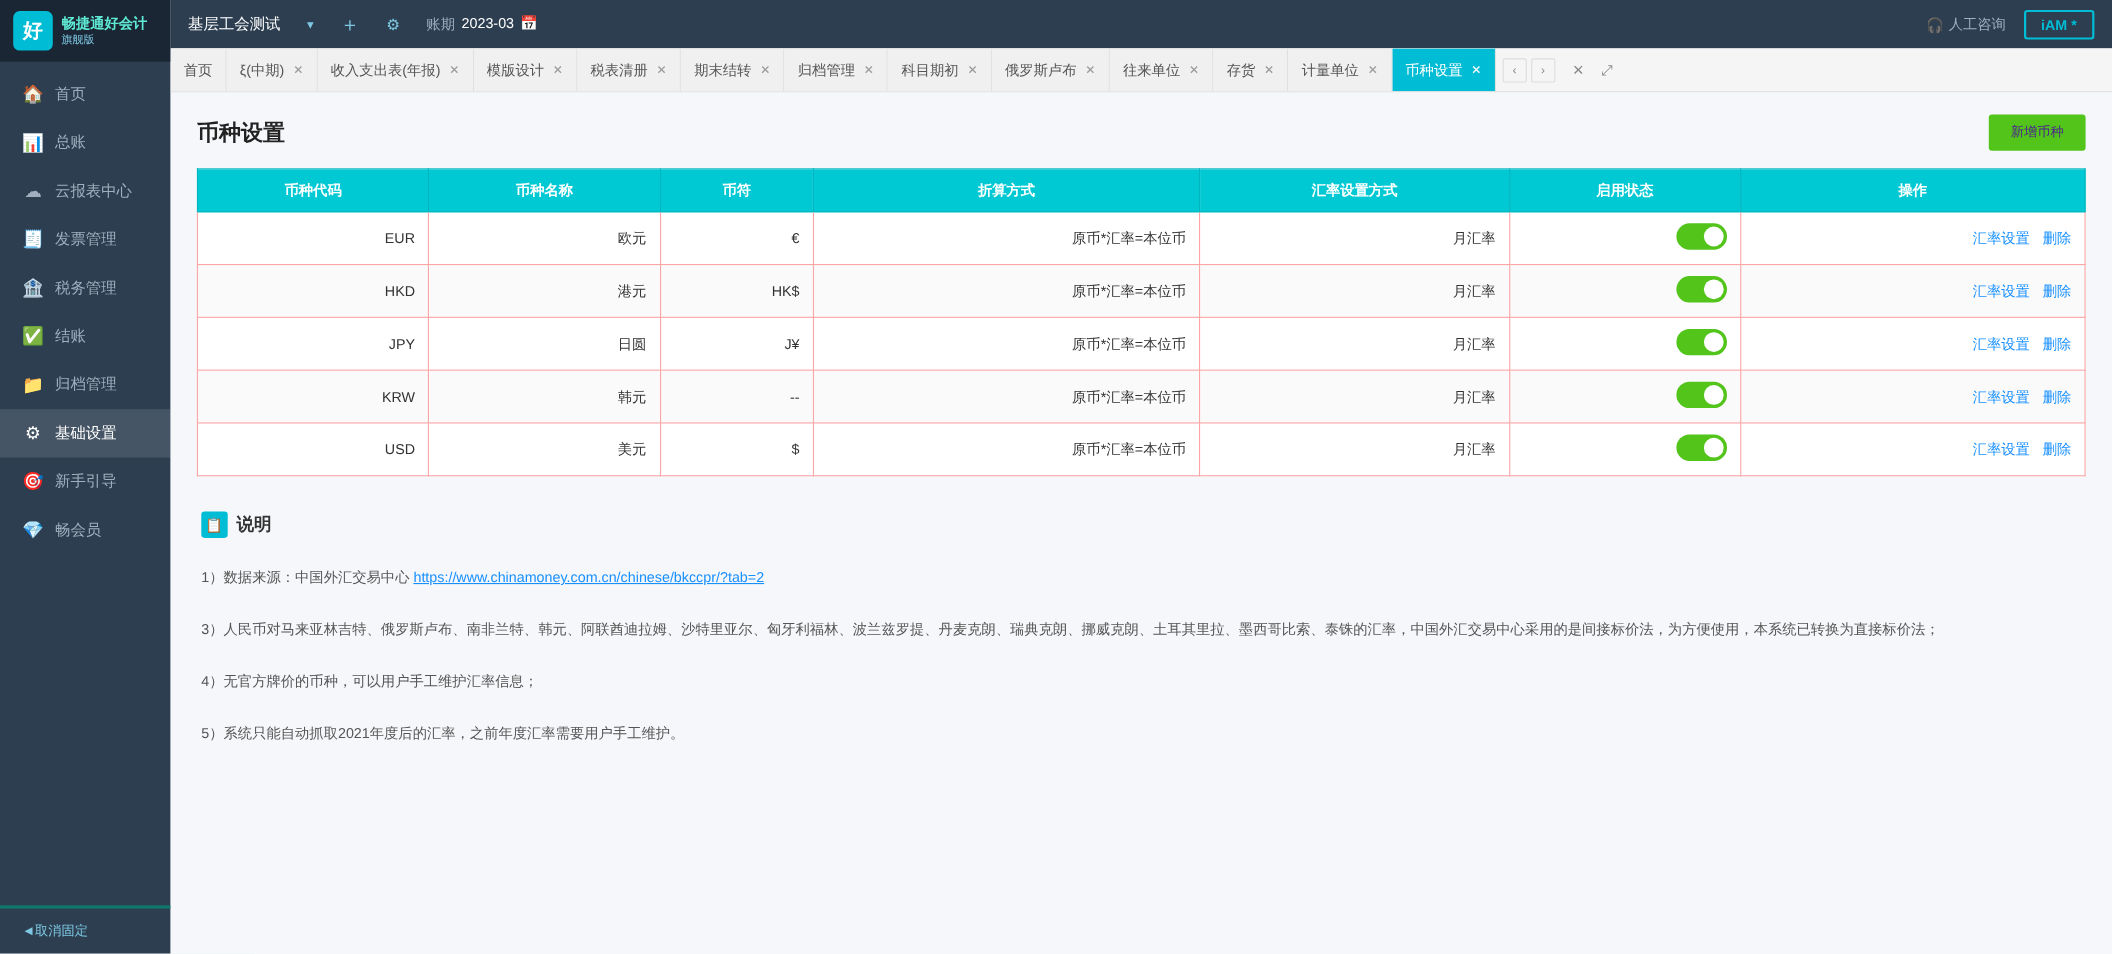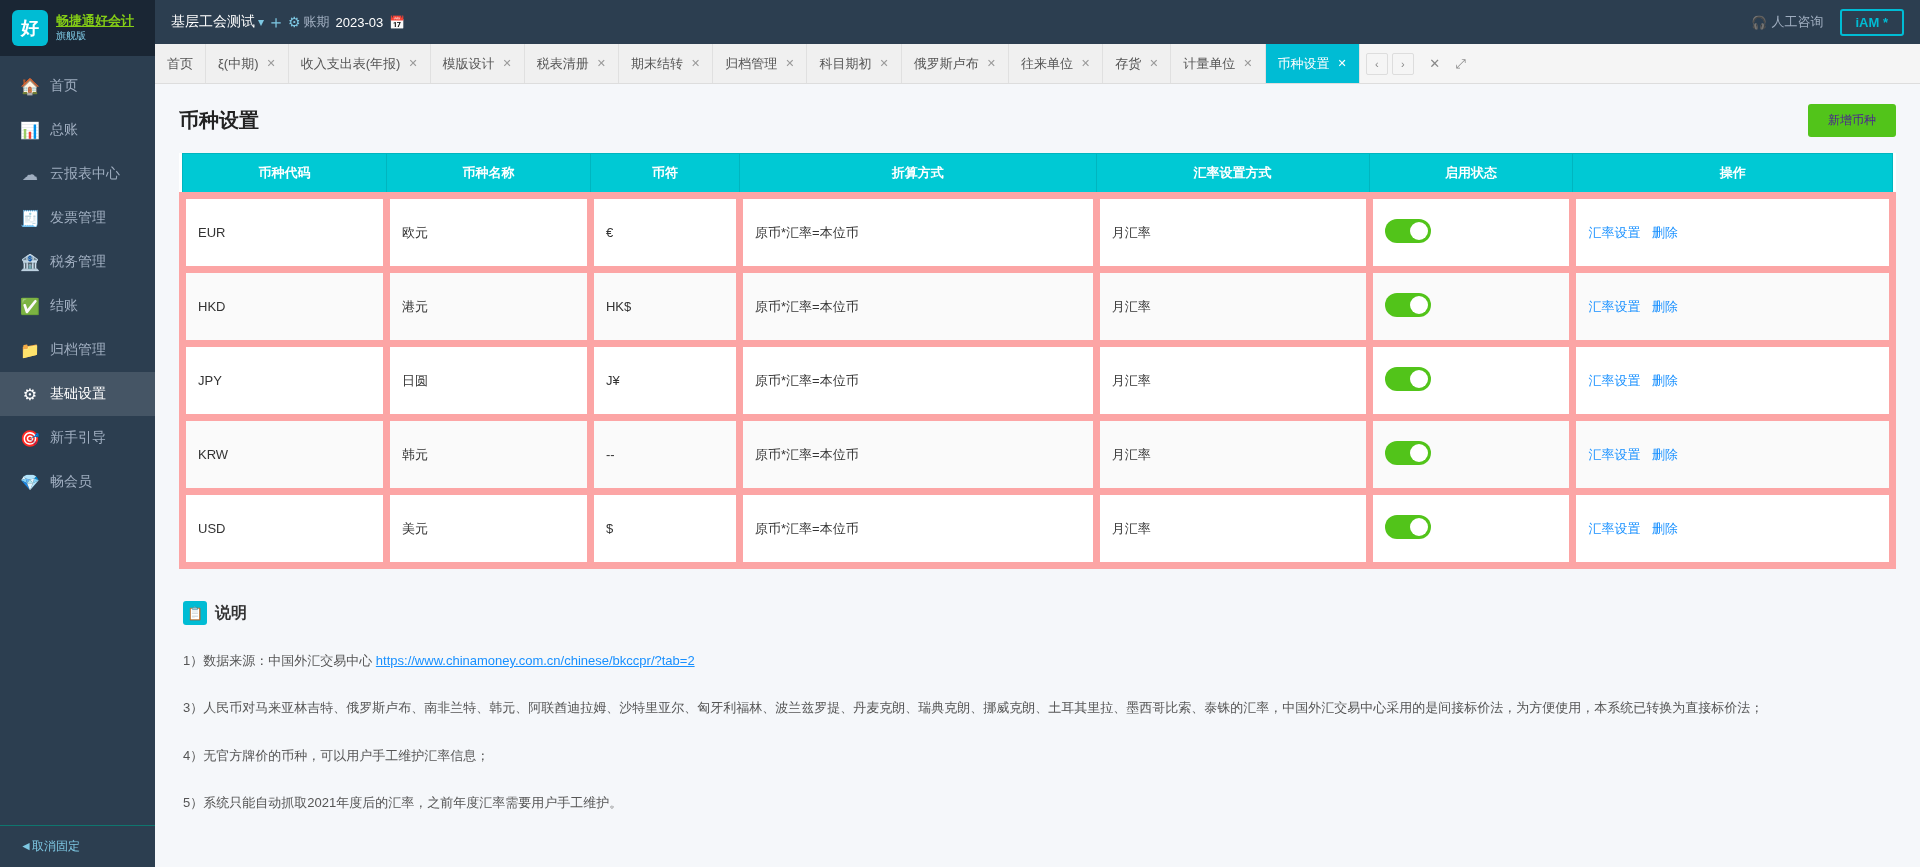--- a/index.html
+++ b/index.html
@@ -32,25 +32,24 @@
       justify-content: center;
       color: white;
       font-size: 18px;
       font-weight: bold;
     }
     .logo-text-block {
       display: flex;
       flex-direction: column;
     }
     .logo-title {
-      color: #84cc16;
+      color: #5eead4;
       font-size: 13px;
       font-weight: bold;
       line-height: 1.2;
-      text-decoration: underline;
     }
     .logo-sub {
       color: #7ec8e3;
       font-size: 10px;
     }
     .sidebar-nav {
       flex: 1;
       padding: 8px 0;
     }
     .nav-item {
@@ -69,21 +68,21 @@
       height: 20px;
       display: flex;
       align-items: center;
       justify-content: center;
       font-size: 16px;
     }
     .sidebar-footer {
       padding: 12px 20px;
       color: #7ec8e3;
       font-size: 12px;
-      border-top: 1px solid #0f766e;
+      border-top: 3px solid #0f766e;
       display: flex;
       align-items: center;
       gap: 6px;
       cursor: pointer;
     }
 
     
     .main {
       flex: 1;
       display: flex;
@@ -92,21 +91,21 @@
       overflow: hidden;
     }
 
     
     .top-bar {
       height: 44px;
       background: #2c3e50;
       display: flex;
       align-items: center;
       padding: 0 16px;
-      gap: 3px;
+      gap: 24px;
     }
     .project-name {
       color: white;
       font-size: 14px;
     }
     .top-bar-arrow {
       color: #7ec8e3;
       font-size: 12px;
       cursor: pointer;
     }
@@ -117,21 +116,21 @@
     }
     .top-bar-gear {
       color: #7ec8e3;
       font-size: 14px;
       cursor: pointer;
     }
     .top-bar-period {
       color: #a0aec0;
       font-size: 13px;
       display: flex;
-      align-items: center;
+      align-items: flex-start;
       gap: 6px;
     }
     .top-bar-period-val {
       color: white;
     }
     .top-bar-right {
       margin-left: auto;
       display: flex;
       align-items: center;
       gap: 16px;
@@ -259,24 +258,24 @@
     .currency-table th {
       background: #00c9d4;
       color: white;
       padding: 10px 12px;
       font-size: 13px;
       font-weight: bold;
       text-align: center;
       border: 1px solid #00b5bf;
     }
     .currency-table td {
-      padding: 20px 12px;
-      font-size: 13px;
-      text-align: left;
-      border: 7px solid #fca5a5;
+      padding: 10px 12px;
+      font-size: 13px;
+      text-align: right;
+      border: 1px solid #fca5a5;
       color: #333;
     }
     .currency-table tr:nth-child(even) td { background: #fafafa; }
 
     .toggle-switch {
       display: inline-flex;
       align-items: center;
       width: 46px;
       height: 24px;
       background: #52c41a;

